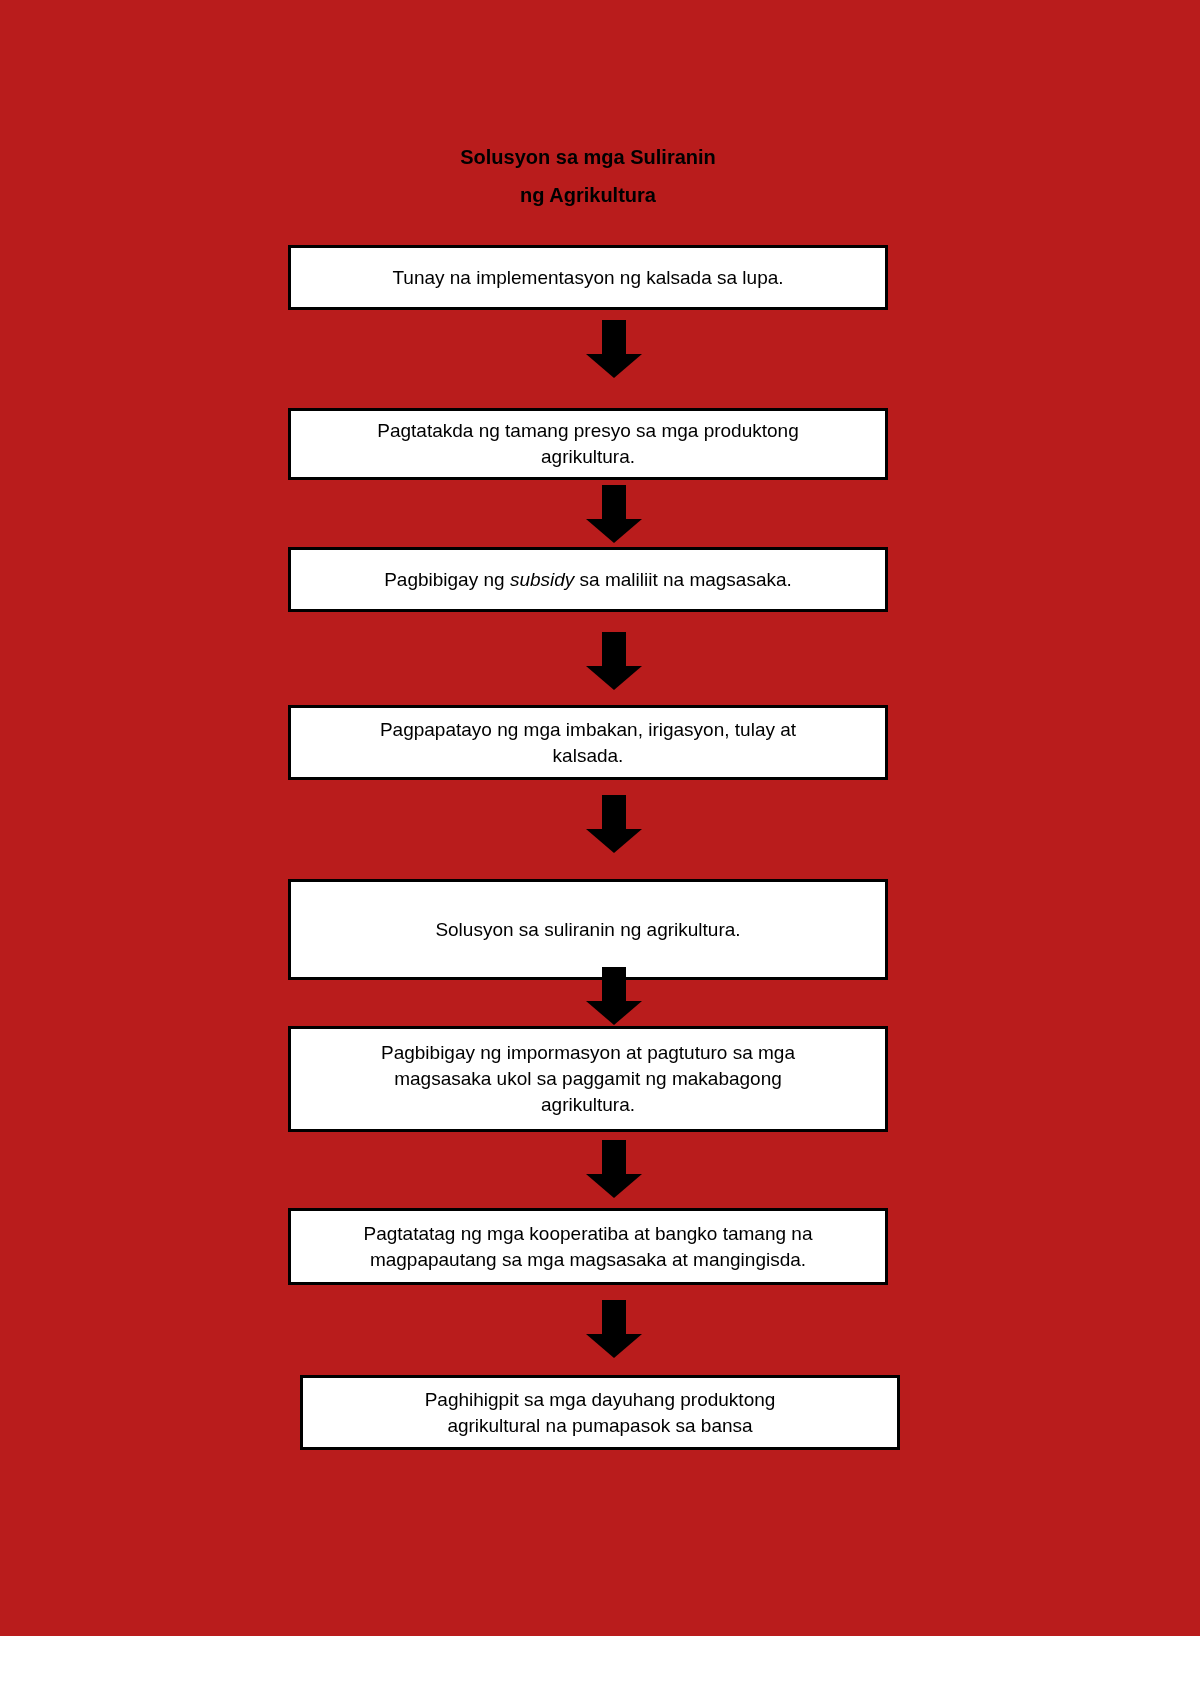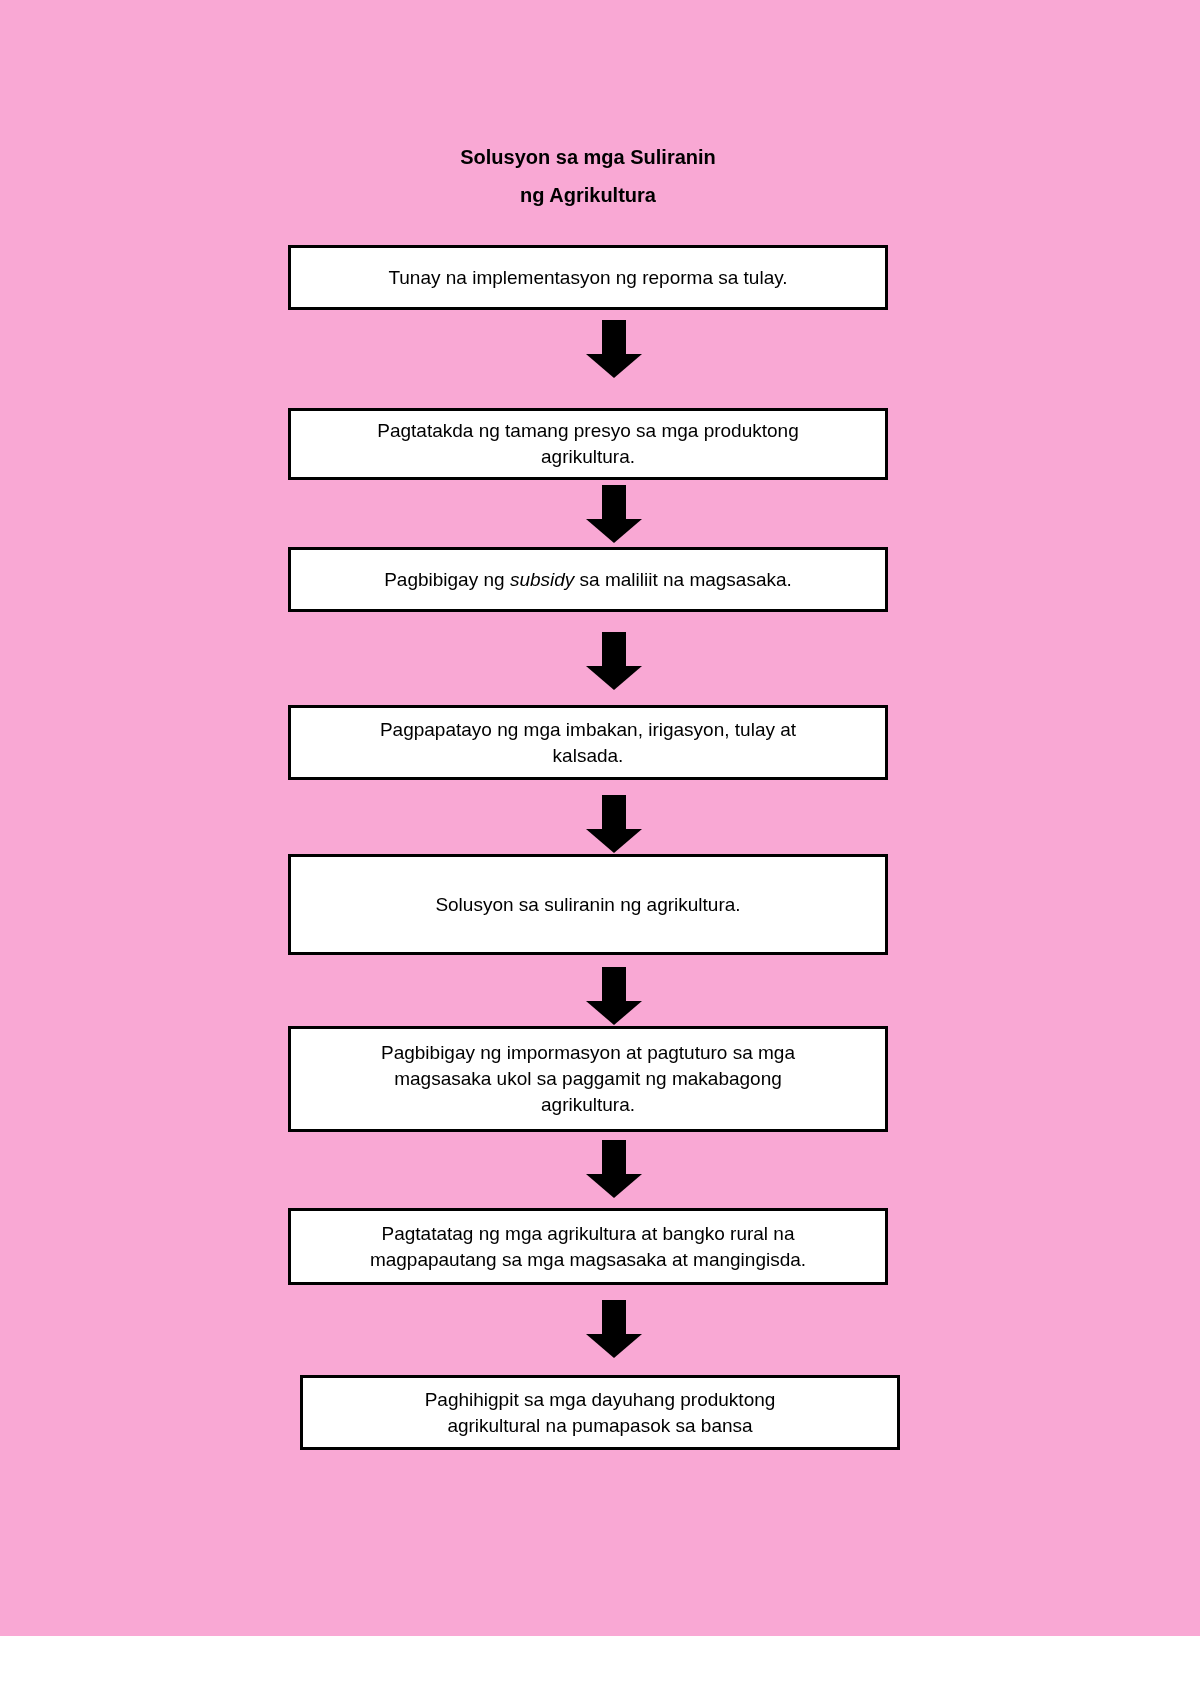--- a/index.html
+++ b/index.html
@@ -4,21 +4,21 @@
 <style>
   html, body {
     margin: 0;
     padding: 0;
     background: #ffffff;
   }
   .page {
     position: relative;
     width: 1200px;
     height: 1636px;
-    background: #f9a8d4;
+    background: #b91c1c;
     font-family: "Liberation Sans", sans-serif;
     color: #000000;
     overflow: hidden;
   }
   .title-block {
     position: absolute;
     left: 288px;
     top: 138px;
     width: 600px;
     text-align: center;
@@ -55,21 +55,21 @@
 <body>
 
 <div class="page">
 
   <div class="title-block">
     <div>Solusyon sa mga Suliranin</div>
     <div>ng Agrikultura</div>
   </div>
 
   <div class="flow-box" style="top:245px; height:65px;">
-    <div class="ln">Tunay na implementasyon ng reporma sa tulay.</div>
+    <div class="ln">Tunay na implementasyon ng kalsada sa lupa.</div>
   </div>
 
   <div class="arrow" style="top:320px;">
     <svg viewBox="0 0 56 58" xmlns="http://www.w3.org/2000/svg">
       <rect x="16" y="0" width="24" height="35" fill="#000000"></rect>
       <polygon points="0,34 56,34 28,58" fill="#000000"></polygon>
     </svg>
   </div>
 
   <div class="flow-box" style="top:408px; height:72px;">
@@ -100,21 +100,21 @@
     <div class="ln">kalsada.</div>
   </div>
 
   <div class="arrow" style="top:795px;">
     <svg viewBox="0 0 56 58" xmlns="http://www.w3.org/2000/svg">
       <rect x="16" y="0" width="24" height="35" fill="#000000"></rect>
       <polygon points="0,34 56,34 28,58" fill="#000000"></polygon>
     </svg>
   </div>
 
-  <div class="flow-box" style="top:854px; height:101px;">
+  <div class="flow-box" style="top:879px; height:101px;">
     <div class="ln">Solusyon sa suliranin ng agrikultura.</div>
   </div>
 
   <div class="arrow" style="top:967px;">
     <svg viewBox="0 0 56 58" xmlns="http://www.w3.org/2000/svg">
       <rect x="16" y="0" width="24" height="35" fill="#000000"></rect>
       <polygon points="0,34 56,34 28,58" fill="#000000"></polygon>
     </svg>
   </div>
 
@@ -125,21 +125,21 @@
   </div>
 
   <div class="arrow" style="top:1140px;">
     <svg viewBox="0 0 56 58" xmlns="http://www.w3.org/2000/svg">
       <rect x="16" y="0" width="24" height="35" fill="#000000"></rect>
       <polygon points="0,34 56,34 28,58" fill="#000000"></polygon>
     </svg>
   </div>
 
   <div class="flow-box" style="top:1208px; height:77px;">
-    <div class="ln">Pagtatatag ng mga agrikultura at bangko rural na</div>
+    <div class="ln">Pagtatatag ng mga kooperatiba at bangko tamang na</div>
     <div class="ln">magpapautang sa mga magsasaka at mangingisda.</div>
   </div>
 
   <div class="arrow" style="top:1298px; height:62px;">
     <svg viewBox="0 0 56 58" xmlns="http://www.w3.org/2000/svg">
       <rect x="16" y="0" width="24" height="35" fill="#000000"></rect>
       <polygon points="0,34 56,34 28,58" fill="#000000"></polygon>
     </svg>
   </div>
 

